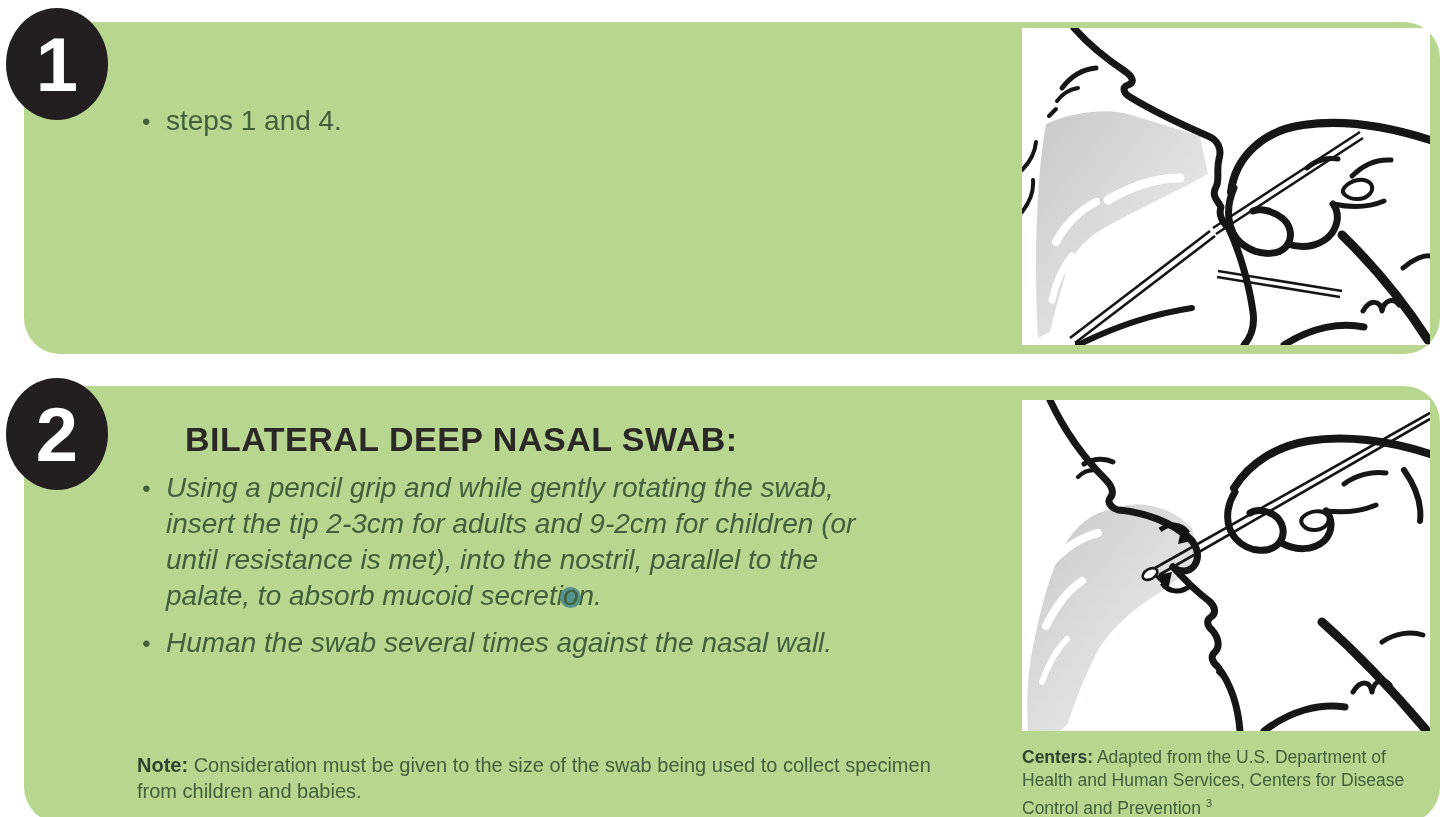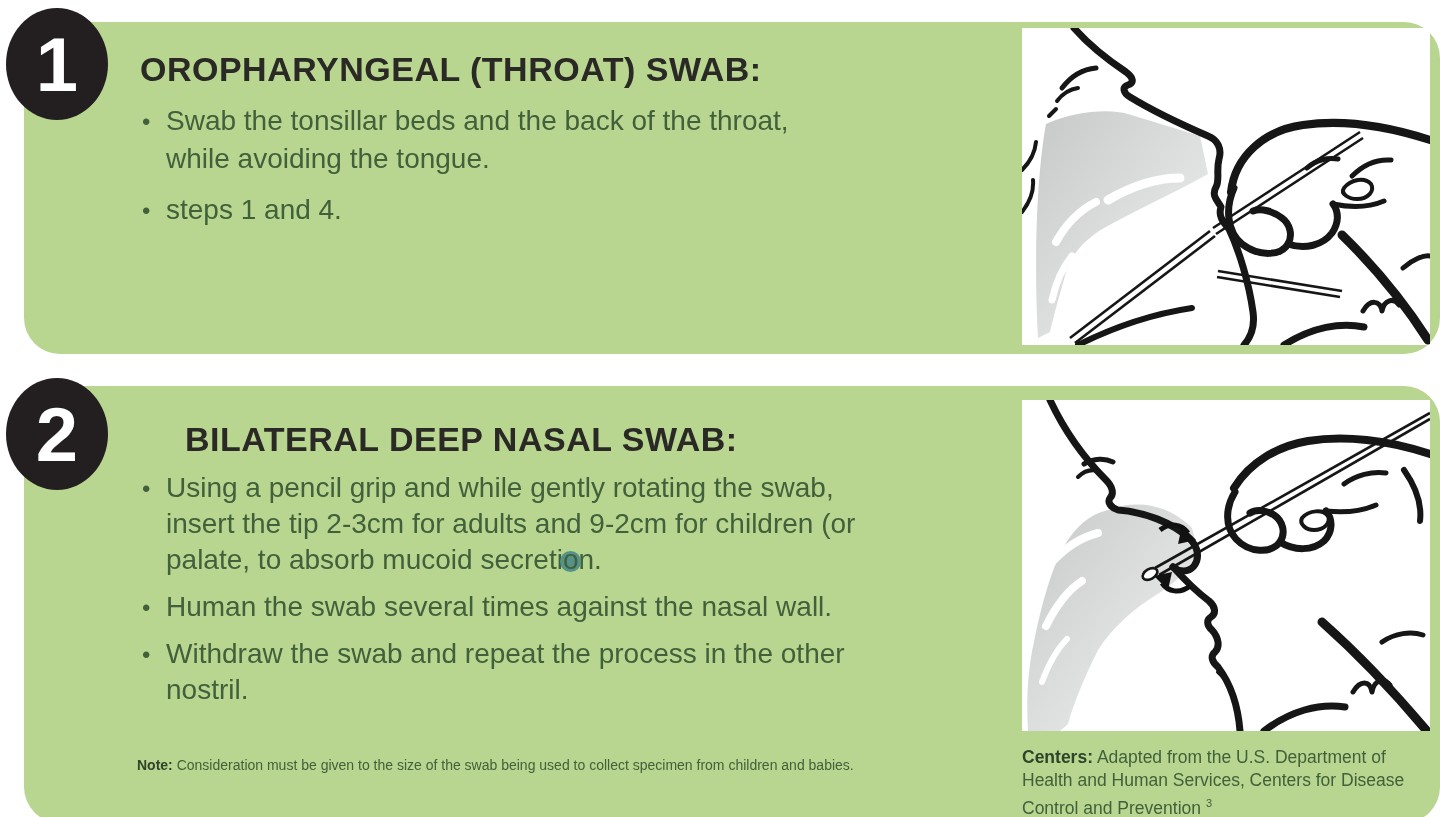--- a/index.html
+++ b/index.html
@@ -28,29 +28,29 @@
   .bullets{
     position:absolute;left:140px;margin:0;padding:0;list-style:none;
     font-size:28px;color:#41603b;
   }
   .bullets .ln{display:block;}
   .bullets li{position:relative;padding-left:26px;}
   .bullets li::before{content:"\2022";position:absolute;left:2px;top:1px;font-size:24px;}
   .bullets.bl1{top:102px;}
   .bullets.bl1 li{line-height:38px;margin-bottom:13px;}
   .bullets.bl2{top:470px;}
-  .bullets.bl2 li{line-height:36px;margin-bottom:11px;}
+  .bullets.bl2 li{line-height:36px;margin-bottom:11px;font-style:italic;}
   .teal-o{position:relative;z-index:0;display:inline-block;}
   .teal-o::before{
     content:"";position:absolute;left:-3px;top:9px;width:21px;height:21px;
     border-radius:50%;background:#55938a;z-index:-1;
   }
   .note{
     position:absolute;left:137px;top:752px;width:810px;margin:0;
-    font-size:14px;line-height:26px;color:#41603b;
+    font-size:20px;line-height:26px;color:#41603b;
   }
   .source{
     position:absolute;left:1022px;top:746px;width:402px;margin:0;
     font-size:17.5px;line-height:23px;color:#41603b;
   }
   .note strong,.source strong{color:#30432b;}
   .source sup{font-size:11px;}
   .illo{position:absolute;background:#ffffff;margin:0;}
   .illo.i1{left:1022px;top:28px;width:408px;height:317px;}
   .illo.i2{left:1022px;top:400px;width:408px;height:331px;}
@@ -60,27 +60,22 @@
 <body>
 
 <div class="page">
 
   <section class="panel p1"></section>
 
   <div class="badge b1">
     <span>1</span>
   </div>
 
-  <h2 class="title t1">OROPHARYNGEAL (THROAT) SWAB:</h2>
 
   <ul class="bullets bl1">
-    <li>
-      <span class="ln">Swab the tonsillar beds and the back of the throat,</span>
-      <span class="ln">while avoiding the tongue.</span>
-    </li>
     <li>
       <span class="ln">steps 1 and 4.</span>
     </li>
   </ul>
 
   <figure class="illo i1">
     <svg viewBox="0 0 408 317" xmlns="http://www.w3.org/2000/svg">
       <defs>
         <linearGradient id="gA" x1="0" y1="0" x2="1" y2="1">
           <stop offset="0" stop-color="#c7c9c9"></stop>
@@ -131,28 +126,25 @@
   <div class="badge b2">
     <span>2</span>
   </div>
 
   <h2 class="title t2">BILATERAL DEEP NASAL SWAB:</h2>
 
   <ul class="bullets bl2">
     <li>
       <span class="ln">Using a pencil grip and while gently rotating the swab,</span>
       <span class="ln">insert the tip 2-3cm for adults and 9-2cm for children (or</span>
+      <span class="ln">until resistance is met), into the nostril, parallel to the</span>
       <span class="ln"><span>palate, to absorb mucoid secreti</span><span class="teal-o">o</span><span>n.</span></span>
     </li>
     <li>
       <span class="ln">Human the swab several times against the nasal wall.</span>
-    </li>
-    <li>
-      <span class="ln">Withdraw the swab and repeat the process in the other</span>
-      <span class="ln">nostril.</span>
     </li>
   </ul>
 
   <p class="note"><strong>Note:</strong> <span>Consideration must be given to the size of the swab being used to collect specimen from children and babies.</span></p>
 
   <p class="source"><strong>Centers:</strong> <span>Adapted from the U.S. Department of Health and Human Services, Centers for Disease Control and Prevention</span> <sup>3</sup></p>
 
   <figure class="illo i2">
     <svg viewBox="0 0 408 331" xmlns="http://www.w3.org/2000/svg">
       <defs>

